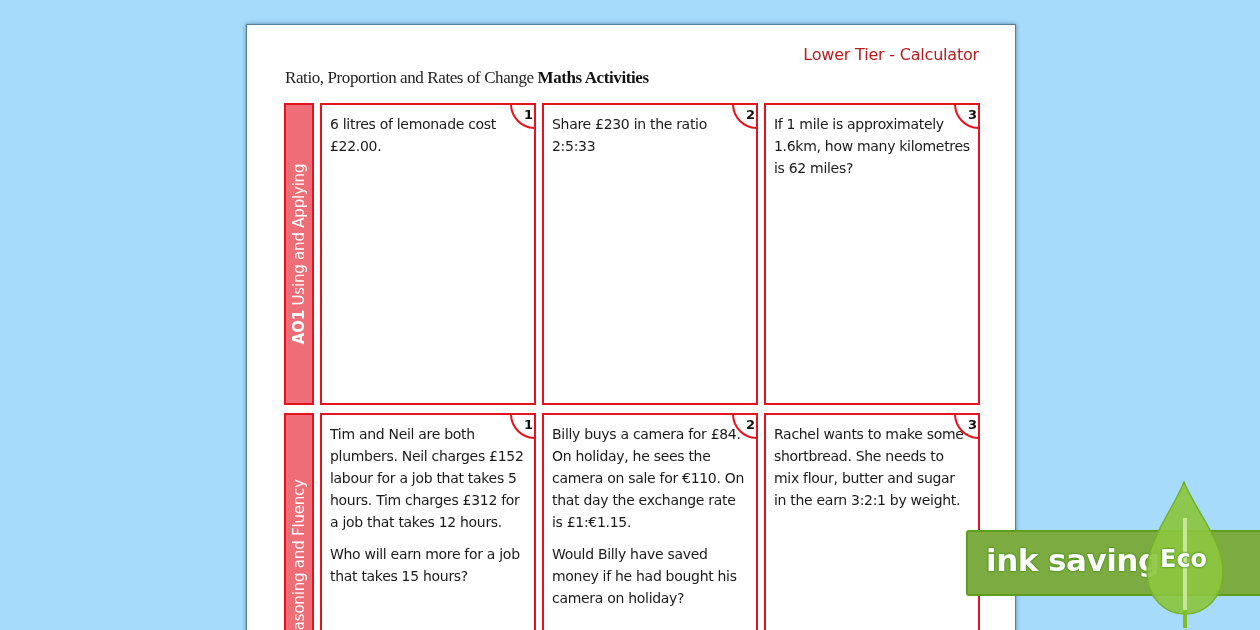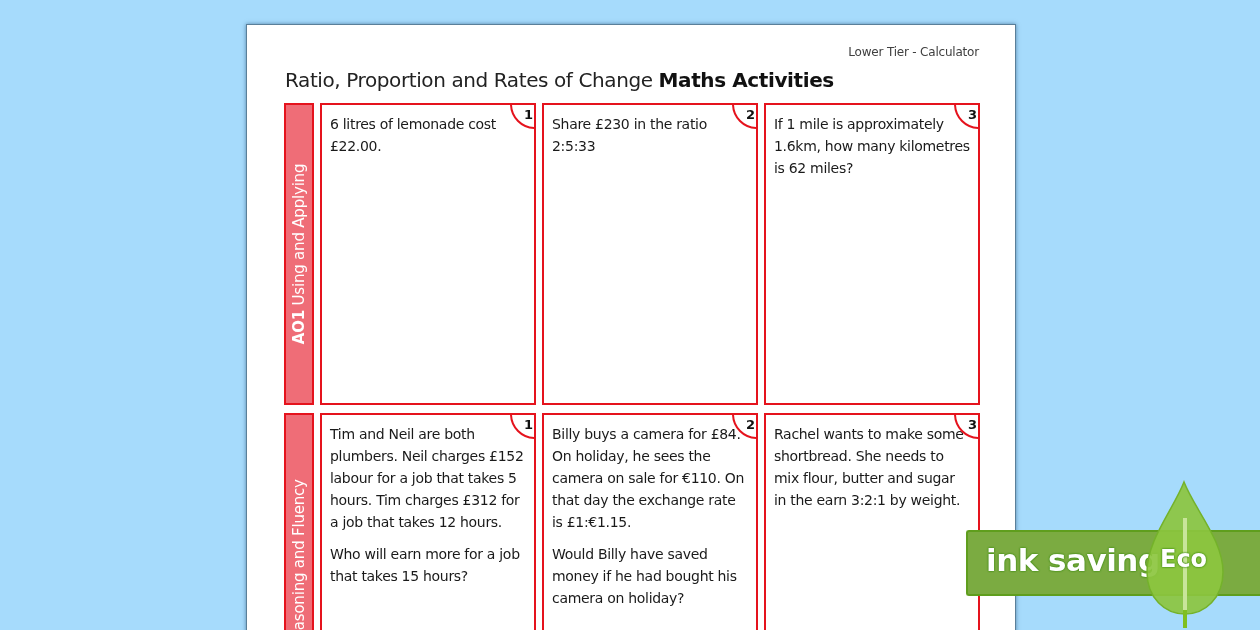--- a/index.html
+++ b/index.html
@@ -3,22 +3,22 @@
 <meta charset="utf-8">
 <style>
   * { box-sizing: border-box; margin: 0; padding: 0; }
   html, body { width: 1260px; height: 630px; overflow: hidden; }
   body { background: #a6dbfc; position: relative; font-family: "DejaVu Sans", sans-serif; }
   .page {
     position: absolute; left: 246px; top: 24px; width: 770px; height: 620px;
     background: #ffffff; border: 1px solid #5a7f99;
     box-shadow: 0 0 4px rgba(20,60,100,0.55);
   }
-  .tier { position: absolute; right: 36px; top: 20px; font-size: 12px; color: #404040; letter-spacing: -0.2px; text-align: center; }
-  .title { position: absolute; left: 38px; top: 43px; font-size: 20px; color: #222; letter-spacing: -0.4px; white-space: nowrap; }
+  .tier { position: absolute; right: 36px; top: 20px; font-size: 16px; color: #b91c1c; letter-spacing: -0.2px; text-align: center; }
+  .title { position: absolute; left: 38px; top: 43px; font-size: 17px; color: #222; letter-spacing: -0.4px; white-space: nowrap; font-family: Liberation Serif, serif; }
   .title b { font-weight: bold; color: #111; }
   .section-label {
     position: absolute; left: 37px; width: 30px; background: #ef6d77;
     border: 2px solid #e5131d; display: flex; align-items: center; justify-content: center; overflow: hidden;
   }
   .section-label span {
     transform: rotate(-90deg); white-space: nowrap; color: #fff; font-size: 15px; letter-spacing: -0.2px;
   }
   .section-label span b { font-weight: bold; }
   .card {

